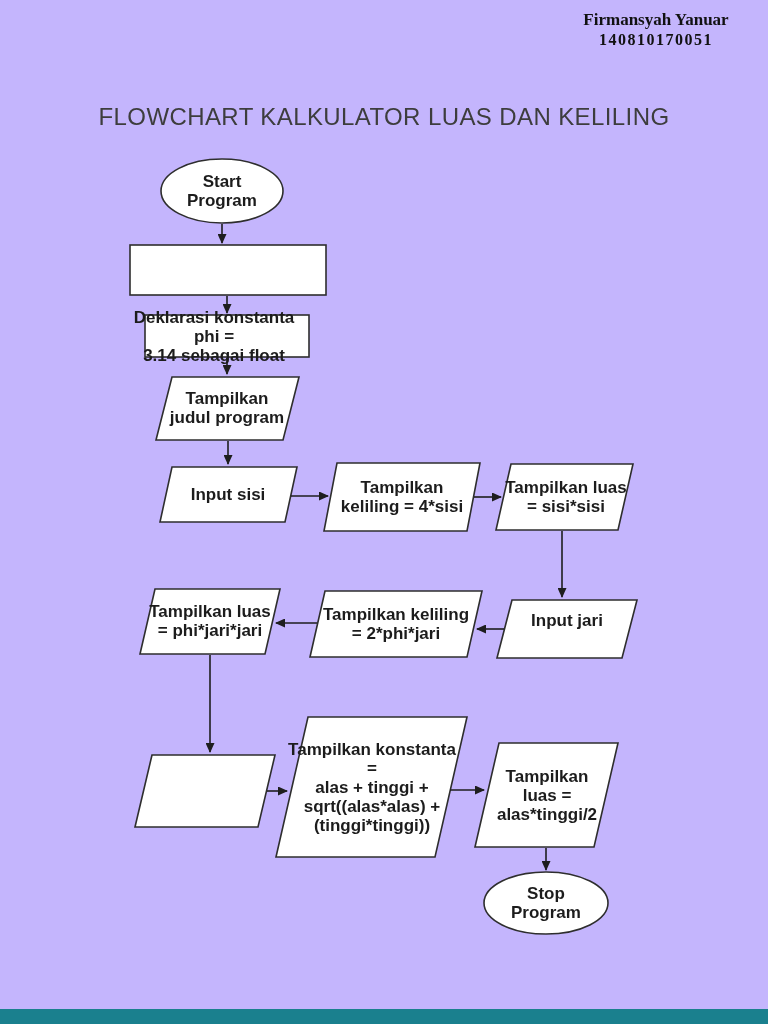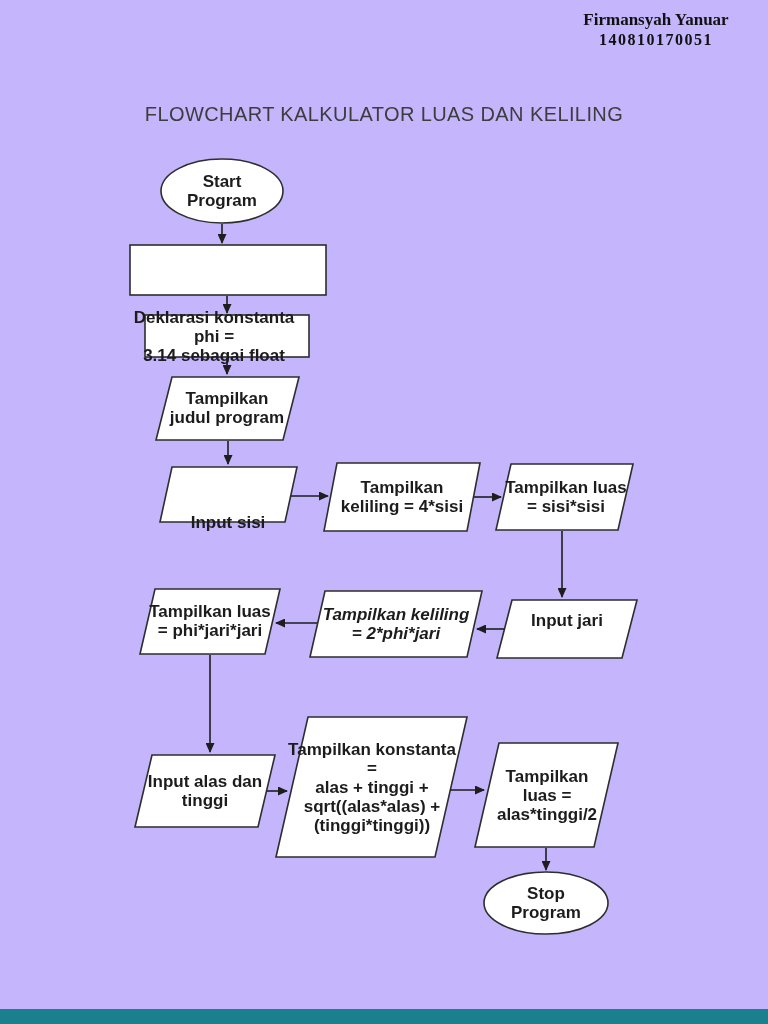--- a/index.html
+++ b/index.html
@@ -3,21 +3,21 @@
 <meta charset="utf-8">
 <style>
   html,body{margin:0;padding:0;background:#fff;}
   .page{position:relative;width:768px;height:1024px;background:#c4b5fd;
         font-family:"Liberation Sans",sans-serif;overflow:hidden;}
   .author-block{position:absolute;top:10px;left:540px;width:232px;text-align:center;
         font-family:"Liberation Serif",serif;font-weight:bold;color:#111;}
   .author-name{font-size:17px;line-height:20px;}
   .student-id{font-size:16px;line-height:19px;letter-spacing:1.5px;}
   .page-title{position:absolute;top:103px;left:0;width:768px;text-align:center;
-        font-size:20px;font-weight:400;color:#3d3d3d;letter-spacing:0.4px;}
+        font-size:24px;font-weight:400;color:#3d3d3d;letter-spacing:0.4px;}
   svg.flow{position:absolute;left:0;top:0;}
   svg.flow .shape{fill:#ffffff;stroke:#2e2e2e;stroke-width:1.6;}
   svg.flow .edge{stroke:#1e1e1e;stroke-width:1.6;fill:none;}
   .node-label{position:absolute;transform:translate(-50%,-50%);
         display:flex;align-items:center;justify-content:center;text-align:center;
         white-space:pre-line;font-weight:bold;font-size:17px;line-height:19px;color:#1c1c1c;}
   .bottom-bar{position:absolute;left:0;bottom:0;width:768px;height:15px;background:#1a808e;}
 </style>
 </head>
 <body>
@@ -67,32 +67,30 @@
     <line class="edge" x1="450" y1="790" x2="484" y2="790" marker-end="url(#ah)"></line>
     <line class="edge" x1="546" y1="848" x2="546" y2="870" marker-end="url(#ah)"></line>
   </svg>
 
   <div class="node-label" style="left:222px;top:191px;width:110px;">Start
 Program</div>
   <div class="node-label" style="left:214px;top:336px;width:172px;">Deklarasi konstanta phi =
 3.14 sebagai float</div>
   <div class="node-label" style="left:227px;top:408px;width:140px;">Tampilkan
 judul program</div>
-  <div class="node-label" style="left:228px;top:494px;width:120px;margin-top:28px;">Input sisi</div>
+  <div class="node-label" style="left:228px;top:494px;width:120px;">Input sisi</div>
   <div class="node-label" style="left:402px;top:497px;width:150px;">Tampilkan
 keliling = 4*sisi</div>
   <div class="node-label" style="left:566px;top:497px;width:130px;">Tampilkan luas
 = sisi*sisi</div>
   <div class="node-label" style="left:567px;top:620px;width:120px;">Input jari</div>
-  <div class="node-label" style="left:396px;top:624px;width:155px;font-style:italic;">Tampilkan keliling
+  <div class="node-label" style="left:396px;top:624px;width:155px;">Tampilkan keliling
 = 2*phi*jari</div>
   <div class="node-label" style="left:210px;top:621px;width:135px;">Tampilkan luas
 = phi*jari*jari</div>
-  <div class="node-label" style="left:205px;top:791px;width:130px;">Input alas dan
-tinggi</div>
   <div class="node-label" style="left:372px;top:787px;width:175px;">Tampilkan konstanta =
 alas + tinggi +
 sqrt((alas*alas) +
 (tinggi*tinggi))</div>
   <div class="node-label" style="left:547px;top:795px;width:130px;">Tampilkan
 luas =
 alas*tinggi/2</div>
   <div class="node-label" style="left:546px;top:903px;width:110px;">Stop
 Program</div>
 

